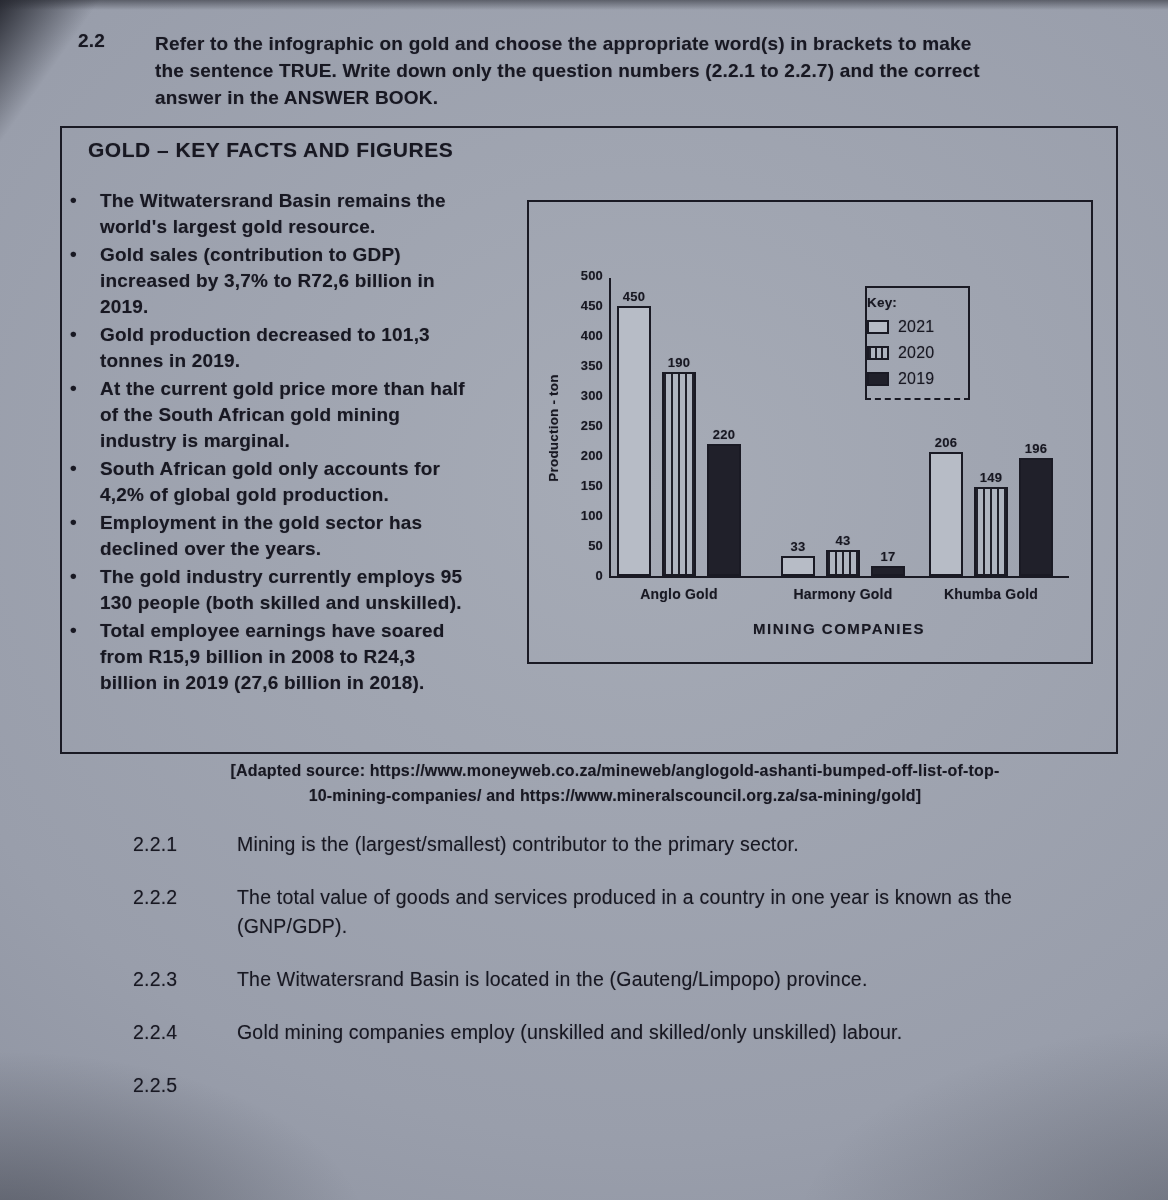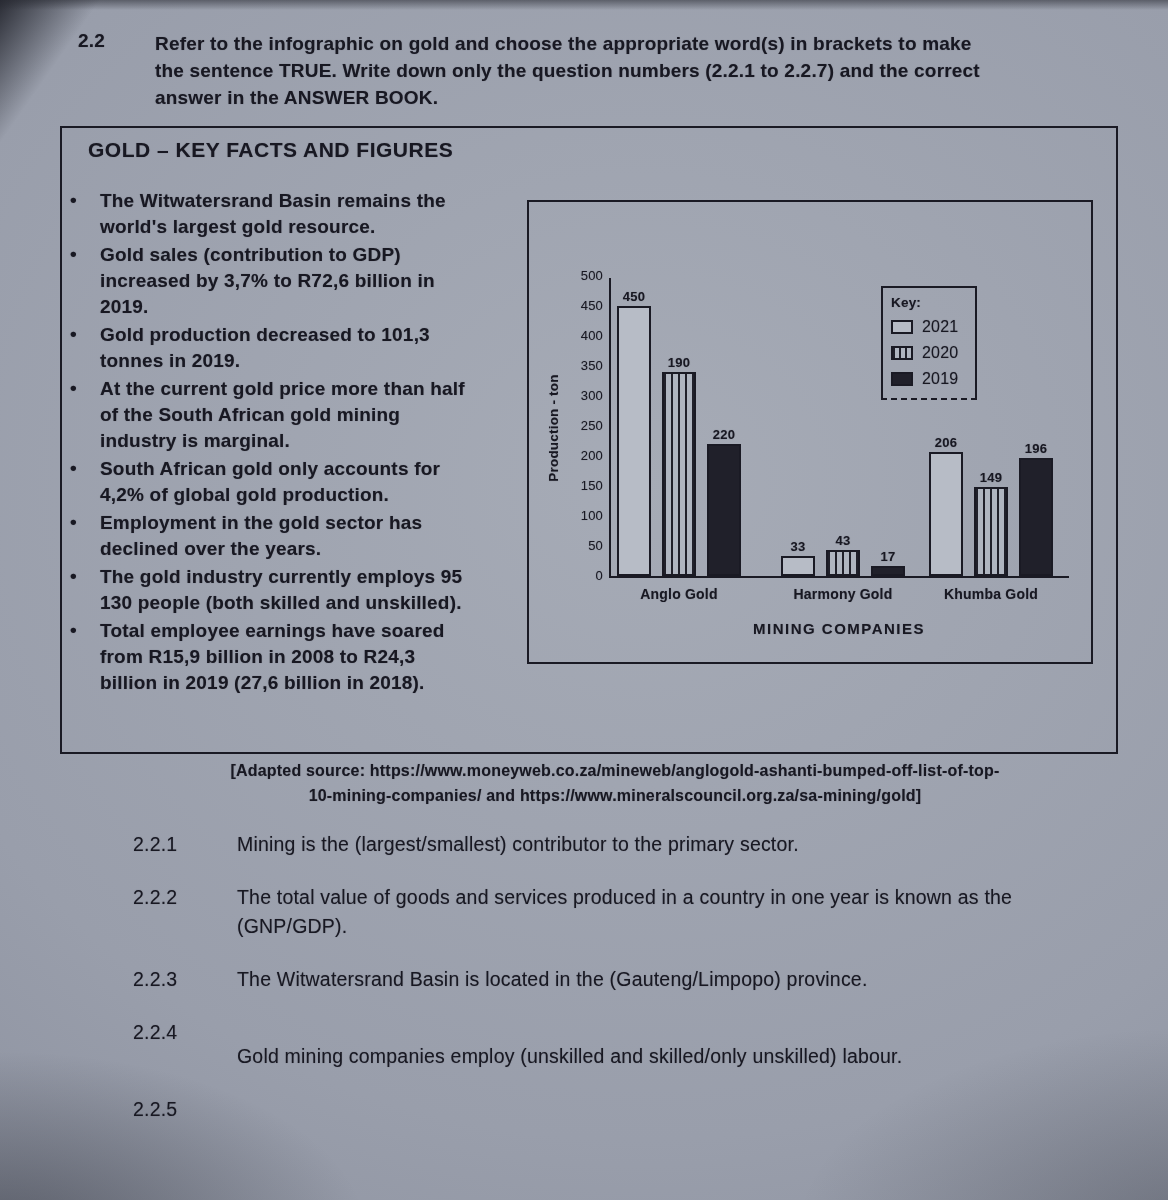--- a/index.html
+++ b/index.html
@@ -56,42 +56,42 @@
     position:absolute; left:24px; top:226px;
     transform:translate(-50%,-50%) rotate(-90deg);
     font-size:13.5px; font-weight:700; white-space:nowrap;
   }
   .plot {
     position:absolute; left:80px; top:76px; width:460px; height:300px;
     border-left:2px solid #1a1a24; border-bottom:2.5px solid #1a1a24;
   }
   .ytick {
     position:absolute; left:-50px; width:42px; text-align:right;
-    font-size:13px; font-weight:400; line-height:16px;
+    font-size:13px; font-weight:700; line-height:16px;
   }
   .bar-group { position:absolute; bottom:0; display:flex; align-items:flex-end; gap:11px; }
   .bar-wrap { display:flex; flex-direction:column; align-items:center; width:34px; }
   .bar-label { font-size:13px; font-weight:700; margin-bottom:2px; white-space:nowrap; }
   .bar { width:34px; }
   .bar.white  { background:#b7bcc6; border:2px solid #1a1a24; }
   .bar.striped{ background:repeating-linear-gradient(90deg,#20202a 0 2px,#afb5c0 2px 7px);
                 border:2px solid #1a1a24; }
   .bar.solid  { background:#20202a; border:2px solid #1a1a24; }
   .cat-label {
     position:absolute; top:308px; width:150px; text-align:center;
     font-size:14px; font-weight:700;
   }
   .xlabel {
     position:absolute; left:80px; top:418px; width:460px; text-align:center;
     font-size:15px; font-weight:700; letter-spacing:1.5px;
   }
   .legend {
-    position:absolute; left:352px; top:84px; width:96px;
+    position:absolute; left:336px; top:84px; width:105px;
     border:2px solid #1a1a24; border-bottom-style:dashed;
-    padding:7px 10px 10px 8px;
+    padding:7px 10px 10px 0;
   }
   .legend-title { font-size:13.5px; font-weight:700; }
   .legend-row { display:flex; align-items:center; gap:9px; margin-top:8px; }
   .swatch { width:22px; height:14px; flex:none; }
   .swatch.white  { background:#b7bcc6; border:2px solid #1a1a24; }
   .swatch.striped{ background:repeating-linear-gradient(90deg,#20202a 0 2px,#afb5c0 2px 6px);
                    border:2px solid #1a1a24; }
   .swatch.solid  { background:#20202a; border:2px solid #1a1a24; }
   .legend-label { font-size:16px; font-weight:400; }
 
@@ -100,21 +100,21 @@
     position:absolute; left:115px; top:758px; width:1000px;
     text-align:center; font-size:16px; font-weight:700; line-height:25px;
   }
 
   
   .questions-list { position:absolute; left:133px; top:830px; width:940px; }
   .q-row { display:flex; margin-bottom:24px; font-size:19.5px; font-weight:400; line-height:29px; }
   .q-num { width:104px; flex:none; }
   .q-text { max-width:820px; }
   .q-row.q2 .q-text { max-width:810px; }
-  .q-row.q4 .q-text { max-width:700px;margin-top:24px; }
+  .q-row.q4 .q-text { max-width:700px; }
   .q-row.q5 .q-text { max-width:610px; }
 </style>
 </head>
 <body>
 
 <div class="page">
 
   <div class="q-header-num">2.2</div>
   <div class="q-header-text">Refer to the infographic on gold and choose the appropriate word(s) in brackets to make the sentence TRUE. Write down only the question numbers (2.2.1 to 2.2.7) and the correct answer in the ANSWER BOOK.</div>
 

